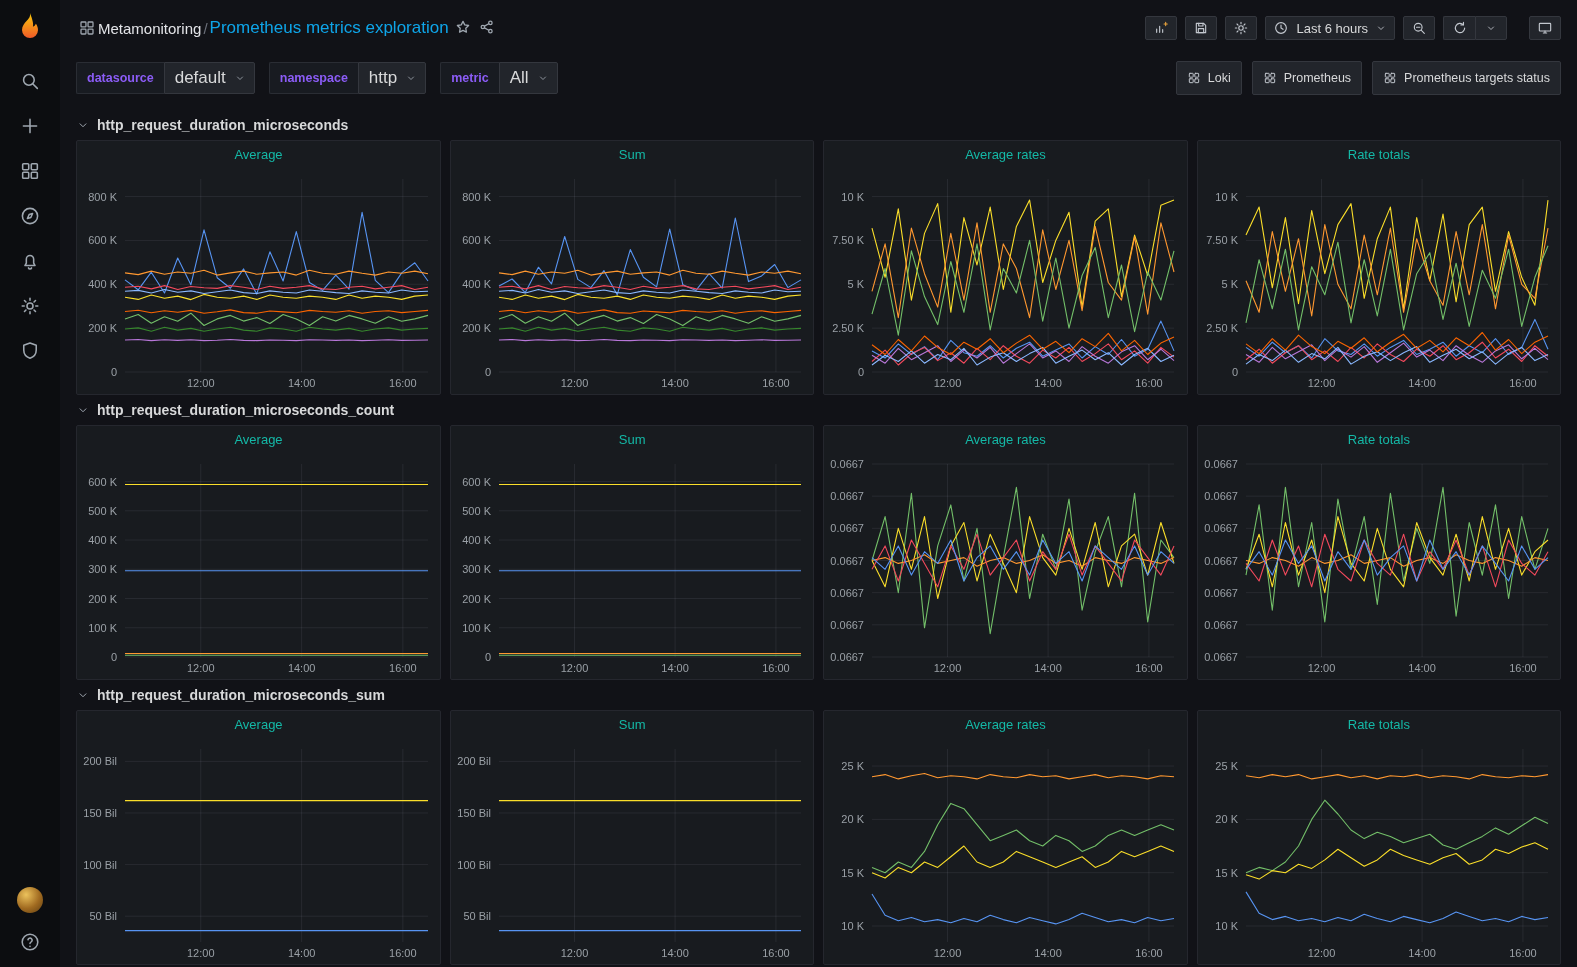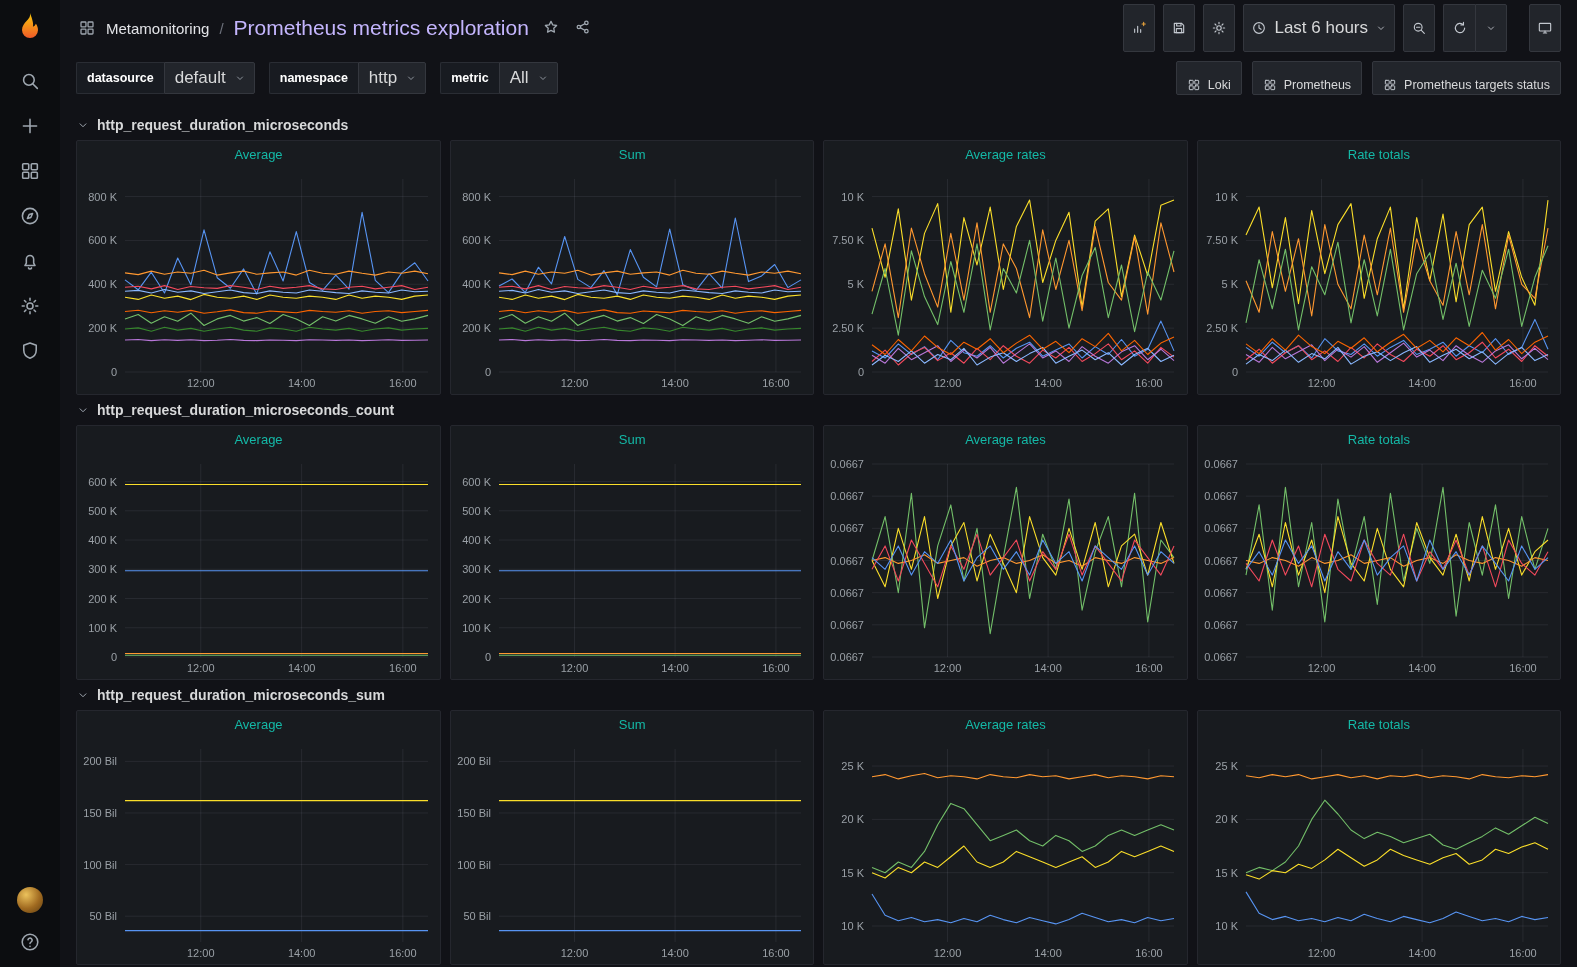--- a/index.html
+++ b/index.html
@@ -13,49 +13,49 @@
   .logo{width:32px;height:32px;margin-bottom:28px;cursor:pointer}
   .side-icons{display:flex;flex-direction:column;gap:23px;align-items:center;color:#9fa7b0}
   .side-btn{width:22px;height:22px;cursor:pointer}
   .side-btn svg{width:22px;height:22px}
   .side-bottom{margin-top:auto;display:flex;flex-direction:column;gap:18px;align-items:center;color:#9fa7b0}
   .avatar{width:26px;height:26px;border-radius:50%;cursor:pointer;
     background:radial-gradient(circle at 35% 30%,#ecc25c,#a06a20 55%,#5e3d12)}
   
   .main{flex:1;display:flex;flex-direction:column;min-width:0}
   .topbar{height:56px;display:flex;align-items:center;justify-content:space-between;padding:0 16px 0 18px}
-  .crumbs{display:flex;align-items:center;gap:10px}
+  .crumbs{display:flex;align-items:center;gap:2px}
   .crumb-icon{width:18px;height:18px;color:#9fa7b0}
   .crumbs .section{font-size:15px;font-weight:500;color:#e3e4e8;cursor:pointer}
   .crumbs .sep{color:#6c707a;font-size:15px}
-  .crumbs .page{font-size:21px;color:#c4b5fd}
+  .crumbs .page{font-size:17px;color:#0ea5e9}
   .ghost-btn{width:20px;height:20px;color:#9fa7b0;cursor:pointer;background:none;border:none;margin-left:2px}
   .ghost-btn svg{width:18px;height:18px}
   .actions{display:flex;align-items:center;gap:8px}
-  .tb-btn{height:48px;min-width:32px;padding:0 7px;background:#22252b;border:1px solid #34373e;
+  .tb-btn{height:24px;min-width:32px;padding:0 7px;background:#22252b;border:1px solid #34373e;
     border-radius:2px;display:flex;align-items:center;justify-content:center;gap:7px;
-    color:#c3c8cf;cursor:pointer;font-size:17px}
+    color:#c3c8cf;cursor:pointer;font-size:13px}
   .tb-btn svg{width:16px;height:16px}
   .tb-btn .chev-s{width:12px;height:12px}
   .time-label{color:#d8d9da;font-weight:500;white-space:nowrap}
   .split{display:flex}
   .split .tb-btn:first-child{border-radius:2px 0 0 2px;border-right:none}
   .split .tb-btn:last-child{border-radius:0 2px 2px 0;padding:0 4px}
   .kiosk{margin-left:14px}
   
   .subbar{height:44px;display:flex;align-items:center;justify-content:space-between;padding:0 16px}
   .vars{display:flex;align-items:center;gap:14px}
   .var{display:flex;height:32px}
   .var-label{display:flex;align-items:center;padding:0 10px;background:#181b21;border:1px solid #2a2d34;
-    border-right:none;color:#ffffff;font-size:12.5px;font-weight:600;border-radius:2px 0 0 2px}
+    border-right:none;color:#8b5cf6;font-size:12.5px;font-weight:600;border-radius:2px 0 0 2px}
   .var-value{display:flex;align-items:center;gap:8px;padding:0 8px 0 10px;background:#22252b;
     border:1px solid #34373e;color:#d8d9da;font-size:17px;border-radius:0 2px 2px 0;cursor:pointer}
   .var-value svg{width:12px;height:12px;color:#9fa7b0}
   .links{display:flex;align-items:center;gap:10px}
-  .link-btn{height:30px;display:flex;align-items:flex-start;gap:7px;padding:16px 10px;background:#22252b;
+  .link-btn{height:30px;display:flex;align-items:center;gap:7px;padding:16px 10px;background:#22252b;
     border:1px solid #34373e;border-radius:2px;color:#d8d9da;font-size:12.5px;font-weight:500;cursor:pointer}
   .link-btn svg{width:14px;height:14px;color:#c3c8cf}
   
   #rows{padding-top:4px}
   .row{}
   .row:first-child{margin-top:6px}
   .row-header{height:30px;display:flex;align-items:center;gap:7px;padding:0 16px;cursor:pointer;color:#d8d9da}
   .row-header svg{width:14px;height:14px;color:#9fa7b0}
   .row-title{font-size:14px;font-weight:600}
   .panels{display:grid;grid-template-columns:repeat(4,1fr);gap:9px;margin:0 16px}

